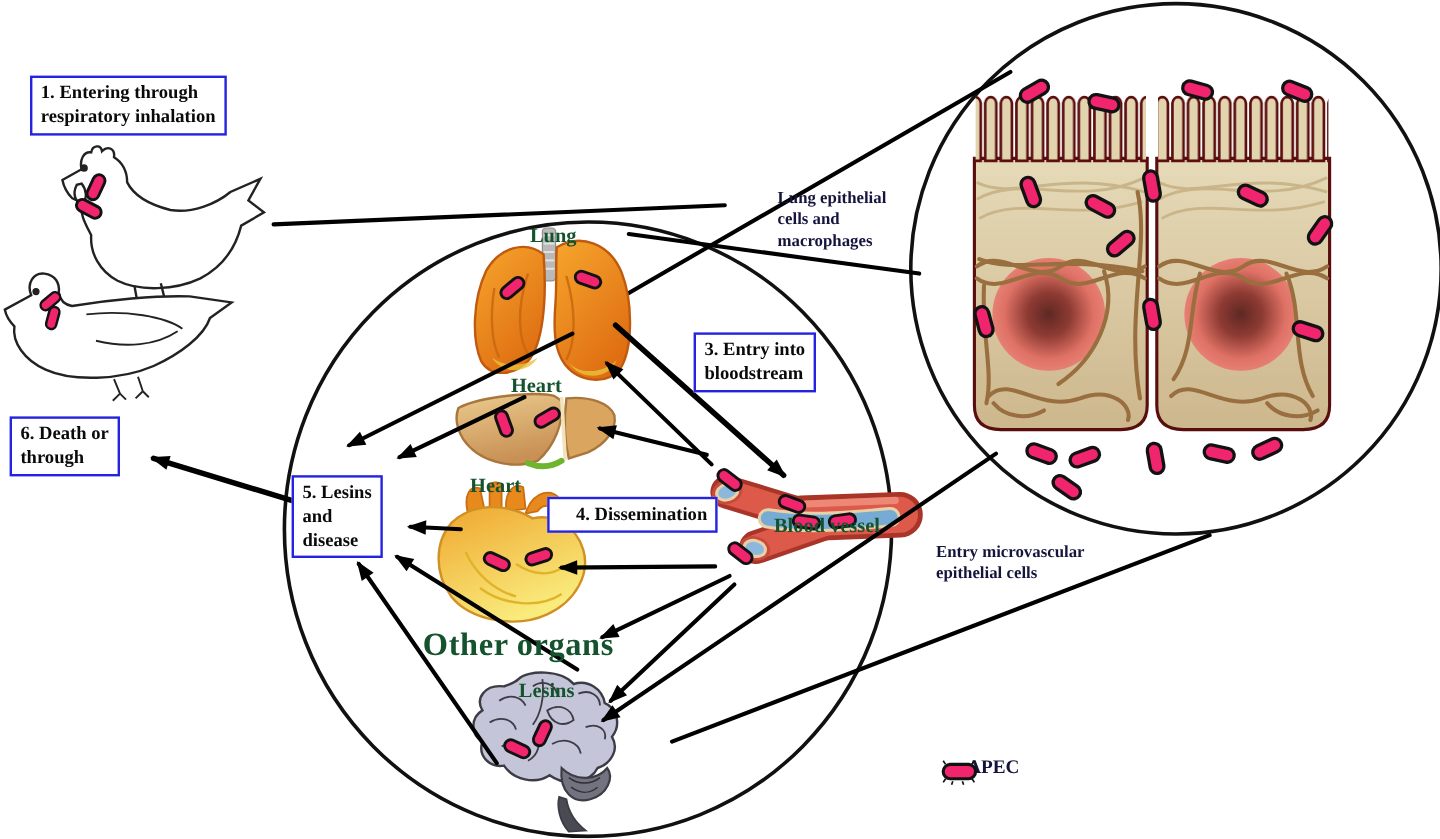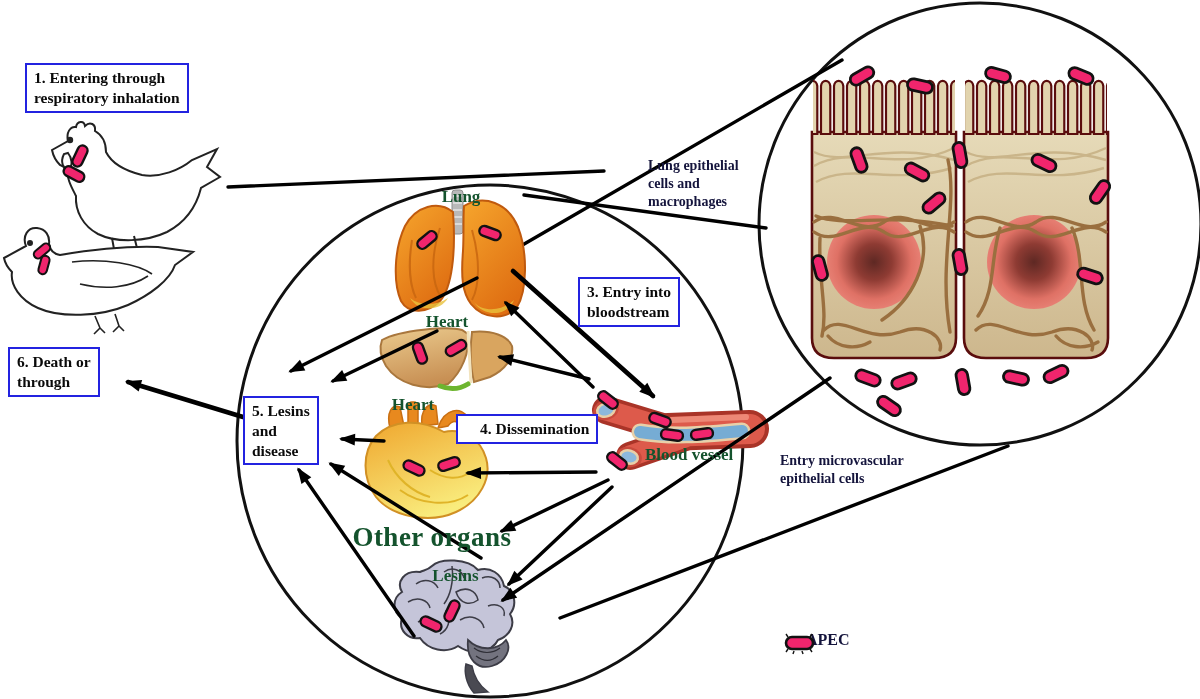--- a/index.html
+++ b/index.html
@@ -318,21 +318,21 @@
 <div class="step-box" style="left:8px;top:347px;">
   <div>6. Death or</div>
   <div>through</div>
 </div>
 
 <div class="organ-label" style="left:426px;top:187px;width:70px;">Lung</div>
 <div class="organ-label" style="left:412px;top:312px;width:70px;">Heart</div>
 <div class="organ-label" style="left:378px;top:395px;width:70px;">Heart</div>
 <div class="organ-label big" style="left:347px;top:522px;width:170px;">Other organs</div>
 <div class="organ-label" style="left:423px;top:566px;width:65px;">Lesins</div>
-<div class="organ-label" style="left:645px;top:445px;width:115px;text-align:left;">Blood vessel</div>
+<div class="organ-label" style="left:645px;top:428px;width:115px;text-align:left;">Blood vessel</div>
 
 <div class="annot" style="left:648px;top:157px;">
   <div>Lung epithelial</div>
   <div> cells and</div>
   <div>macrophages</div>
 </div>
 
 <div class="annot" style="left:780px;top:452px;">
   <div>Entry microvascular</div>
   <div>epithelial cells</div>

